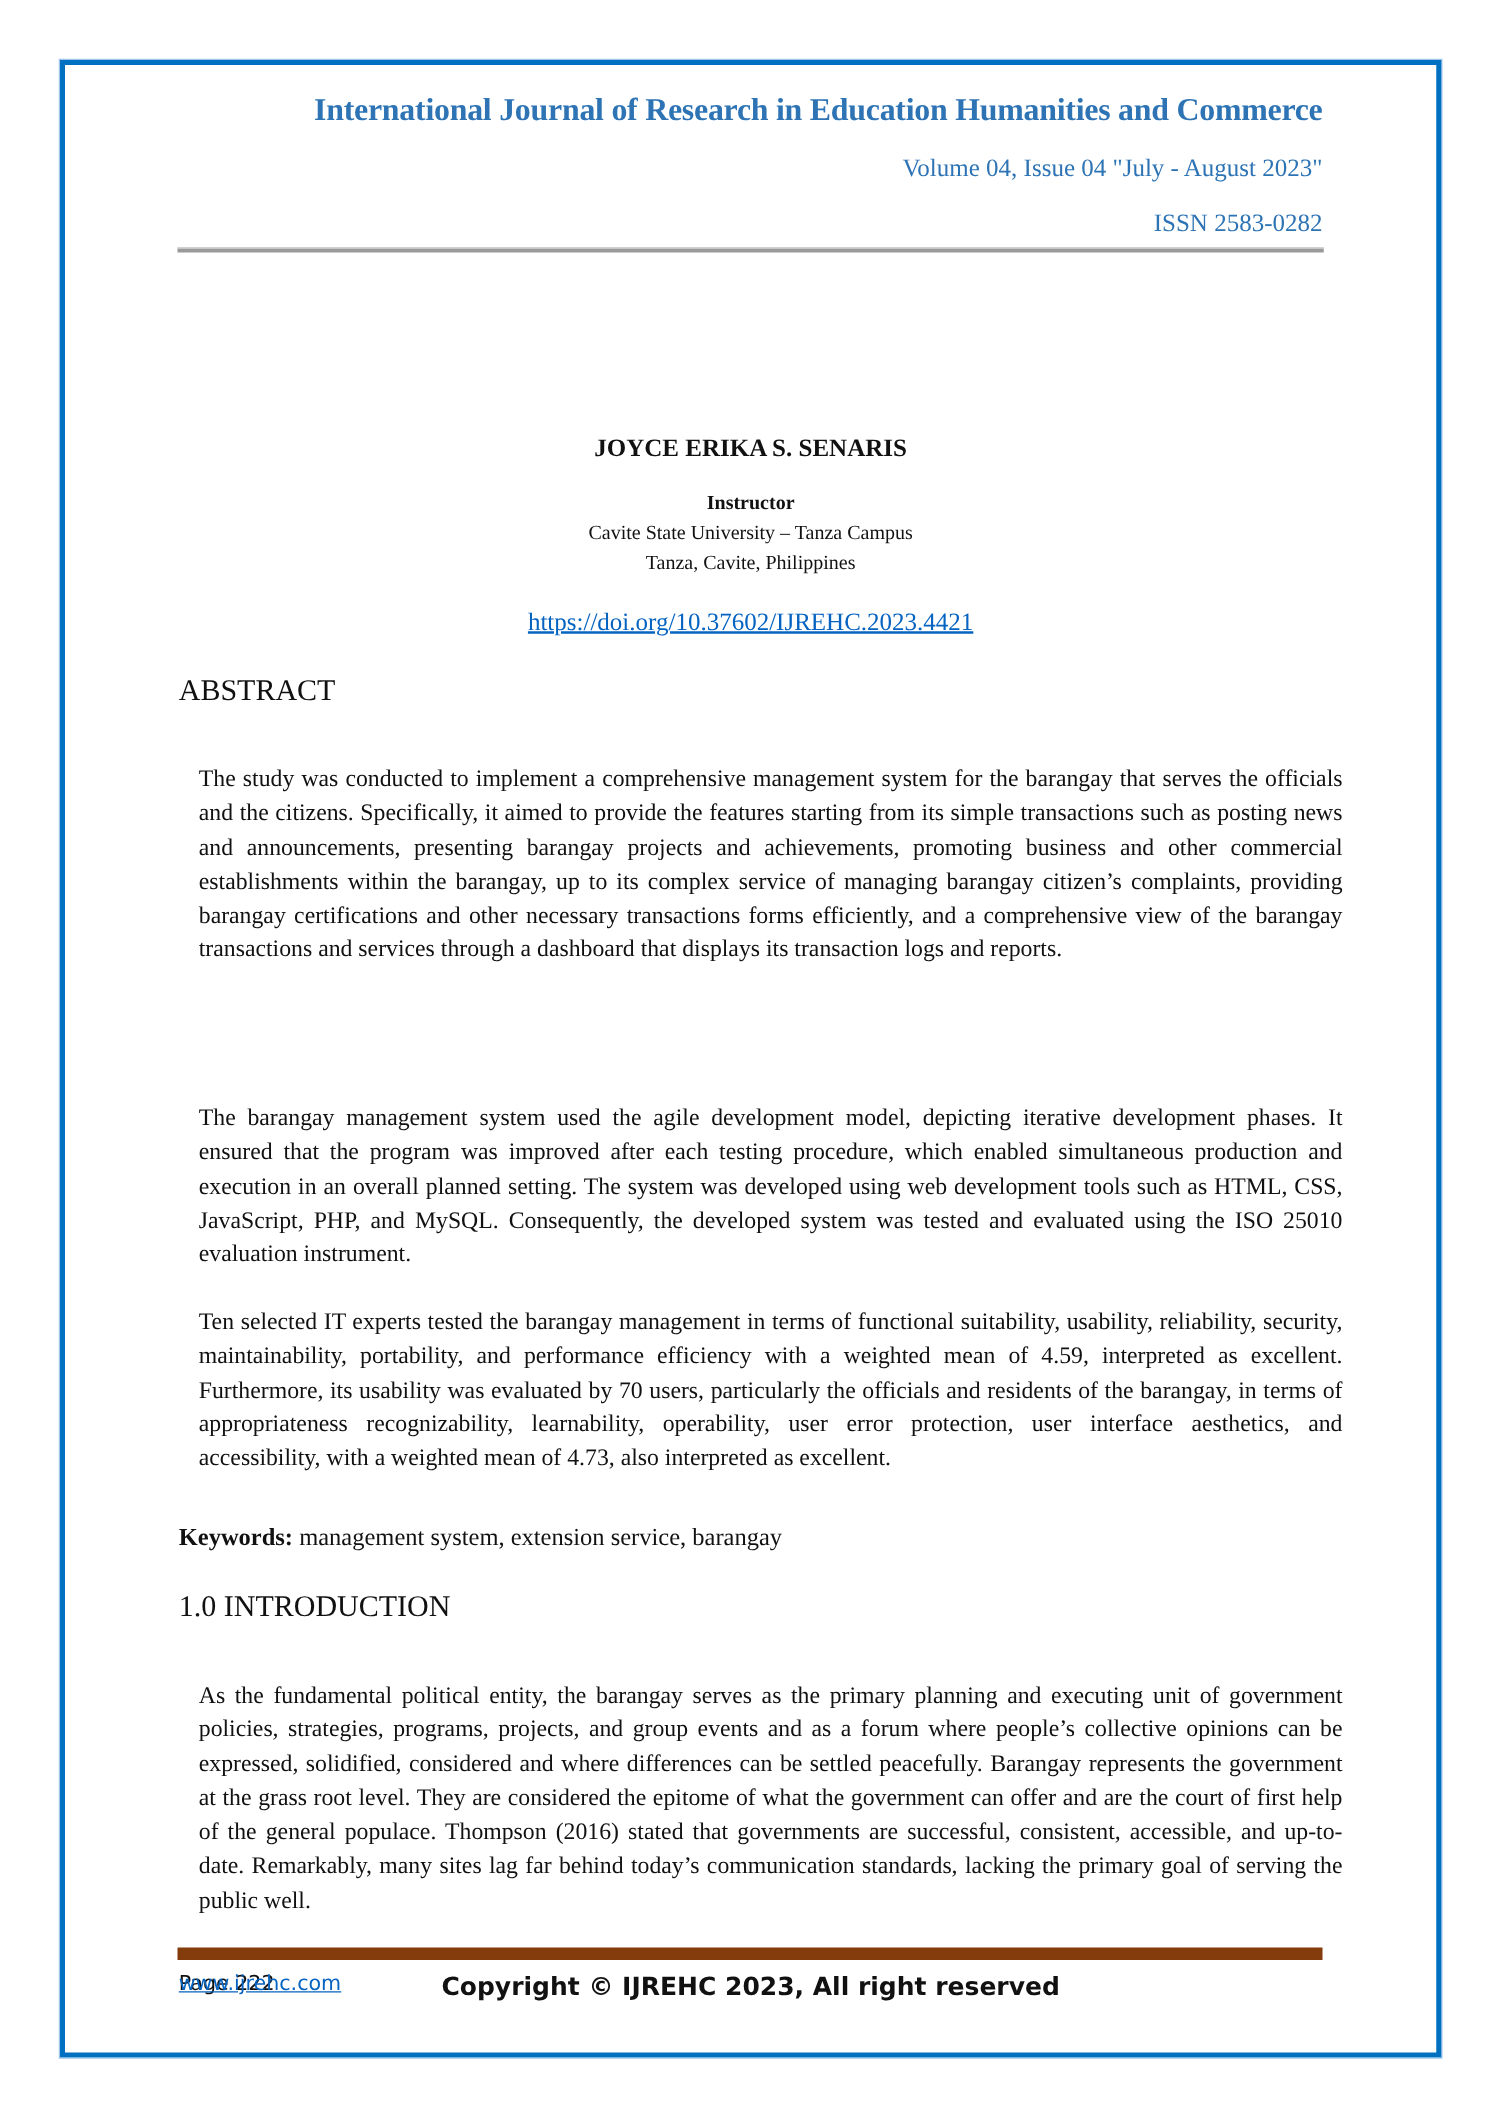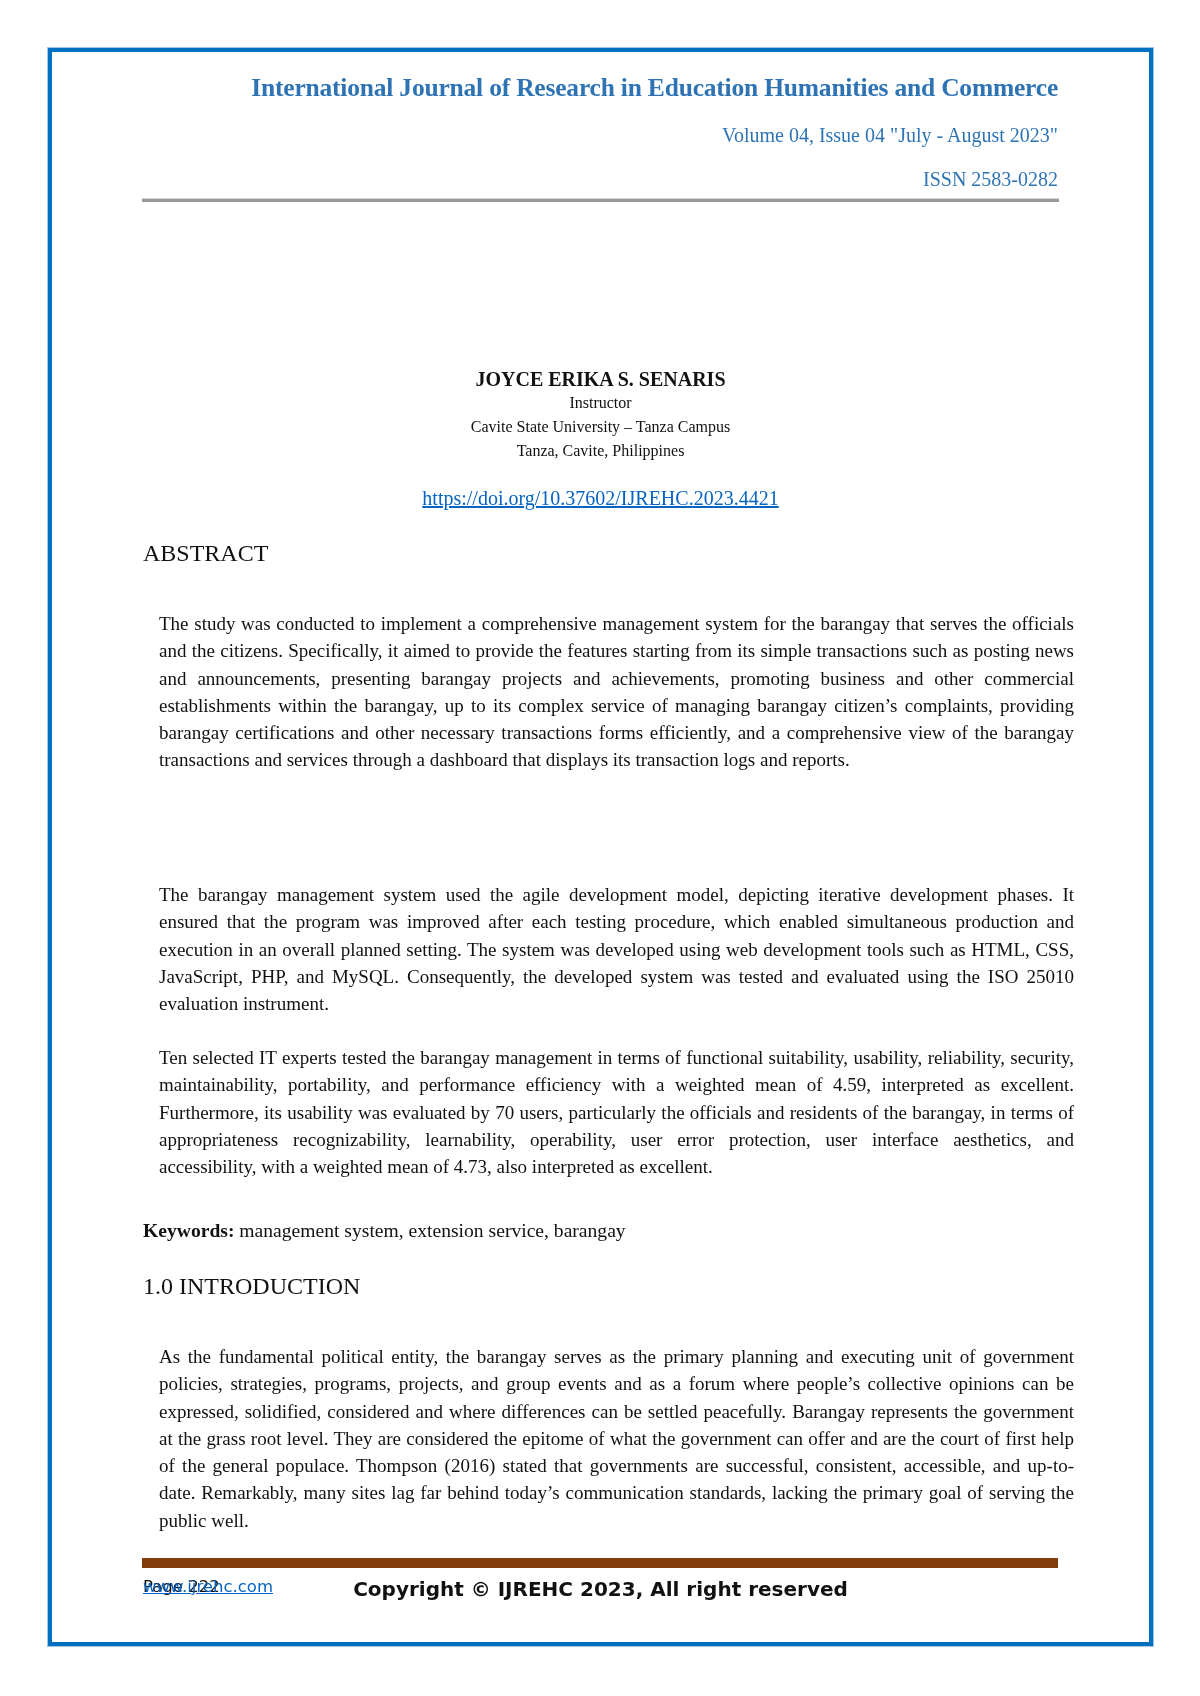--- a/index.html
+++ b/index.html
@@ -3,21 +3,21 @@
 <meta charset="utf-8">
 <style>
   html, body { margin:0; padding:0; background:#ffffff; }
   body { width:1200px; height:1696px; position:relative; overflow:hidden; font-family:"Liberation Serif", serif; color:#111; }
   .page-border { position:absolute; left:48px; top:48px; width:1097px; height:1590px; border:4px solid #0070C0; box-shadow: 0 0 0 1px #9fc6ea; }
   .journal-title { position:absolute; left:143px; top:73px; width:915px; text-align:right; color:#2E74B5; font-weight:bold; font-size:25.5px; letter-spacing:-0.2px; }
   .volume { position:absolute; left:143px; top:124px; width:915px; text-align:right; color:#2E74B5; font-size:20px; }
   .issn { position:absolute; left:143px; top:168px; width:915px; text-align:right; color:#2E74B5; font-size:20px; }
   .header-rule { position:absolute; left:142px; top:198px; width:917px; height:3px; background:#9a9a9a; border-top:1px solid #d5d5d5; }
   .paper-title { position:absolute; left:143px; top:243px; width:915px; text-align:center; font-weight:bold; font-size:24.5px; line-height:33px; }
-  .author { position:absolute; left:143px; top:368px; width:915px; text-align:center; font-weight:bold; font-size:20px; }
+  .author { position:absolute; left:143px; top:348px; width:915px; text-align:center; font-weight:bold; font-size:20px; }
   .affil { position:absolute; left:143px; width:915px; text-align:center; font-size:16px; }
   .doi { position:absolute; left:143px; top:487px; width:915px; text-align:center; font-size:20px; }
   .doi a { color:#0563C1; text-decoration:underline; }
   .h { position:absolute; left:143px; font-weight:normal; font-size:24px; }
   .para { position:absolute; left:143px; width:915px; font-size:19px; line-height:27.3px; text-align:justify; margin:16px; }
   .keywords { position:absolute; left:143px; top:1220px; font-size:19.6px; }
   .keywords b { font-weight:bold; }
   .footer-bar { position:absolute; left:142px; top:1558px; width:916px; height:10px; background:#843C0C; }
   .footer-link { position:absolute; left:143px; top:1577px; font-family:"DejaVu Sans", sans-serif; font-size:16.5px; color:#0563C1; text-decoration:underline;text-align:right; }
   .footer-copy { position:absolute; left:143px; top:1577px; width:915px; text-align:center; font-family:"DejaVu Sans", sans-serif; font-weight:bold; font-size:20px; color:#111; }
@@ -30,21 +30,21 @@
 
 <div class="journal-title">International Journal of Research in Education Humanities and Commerce</div>
 <div class="volume">Volume 04, Issue 04 "July - August 2023"</div>
 <div class="issn">ISSN 2583-0282</div>
 <div class="header-rule"></div>
 
 <div class="paper-title">
 </div>
 
 <div class="author">JOYCE ERIKA S. SENARIS</div>
-<div class="affil" style="top:394px;">Instructor</div>
+<div class="affil" style="top:394px;font-weight:bold;">Instructor</div>
 <div class="affil" style="top:418px;">Cavite State University – Tanza Campus</div>
 <div class="affil" style="top:442px;">Tanza, Cavite, Philippines</div>
 
 <div class="doi">
   <a>https://doi.org/10.37602/IJREHC.2023.4421</a>
 </div>
 
 <div class="h" style="top:540px;">ABSTRACT</div>
 
 <p class="para" style="top:594px;">The study was conducted to implement a comprehensive management system for the barangay that serves the officials and the citizens. Specifically, it aimed to provide the features starting from its simple transactions such as posting news and announcements, presenting barangay projects and achievements, promoting business and other commercial establishments within the barangay, up to its complex service of managing barangay citizen’s complaints, providing barangay certifications and other necessary transactions forms efficiently, and a comprehensive view of the barangay transactions and services through a dashboard that displays its transaction logs and reports.</p>

